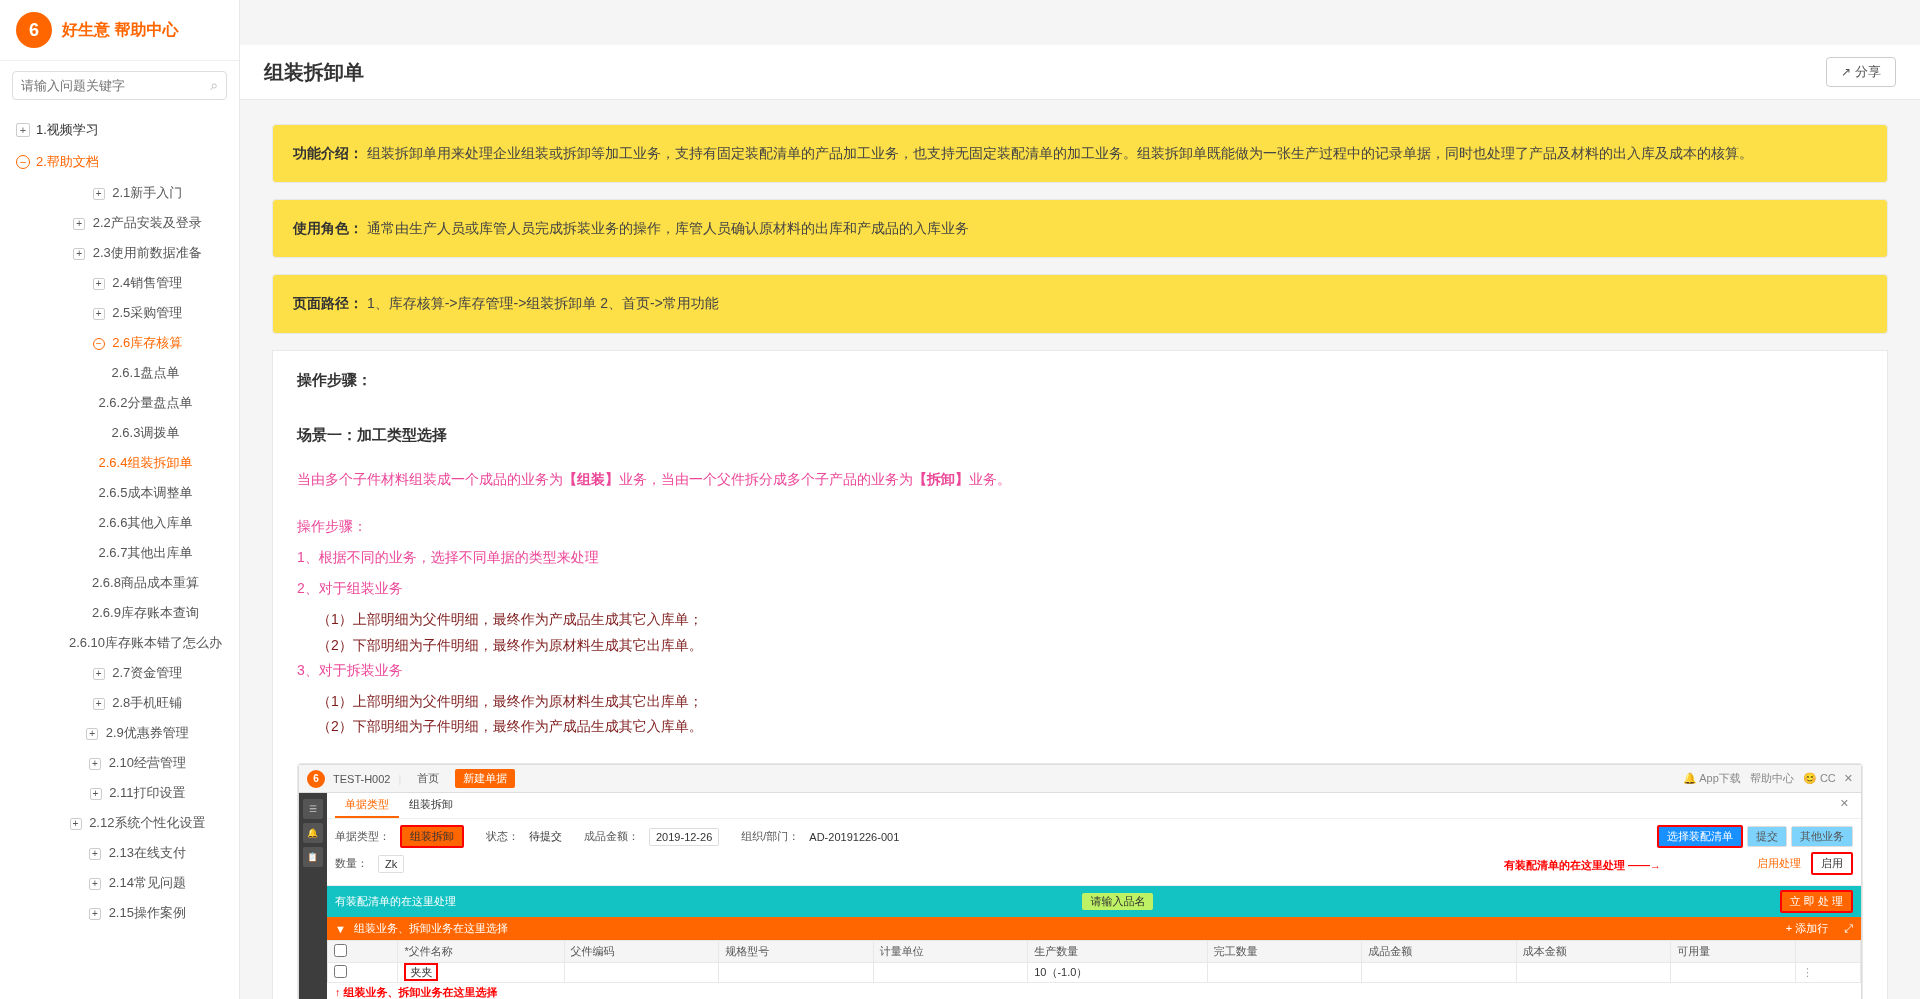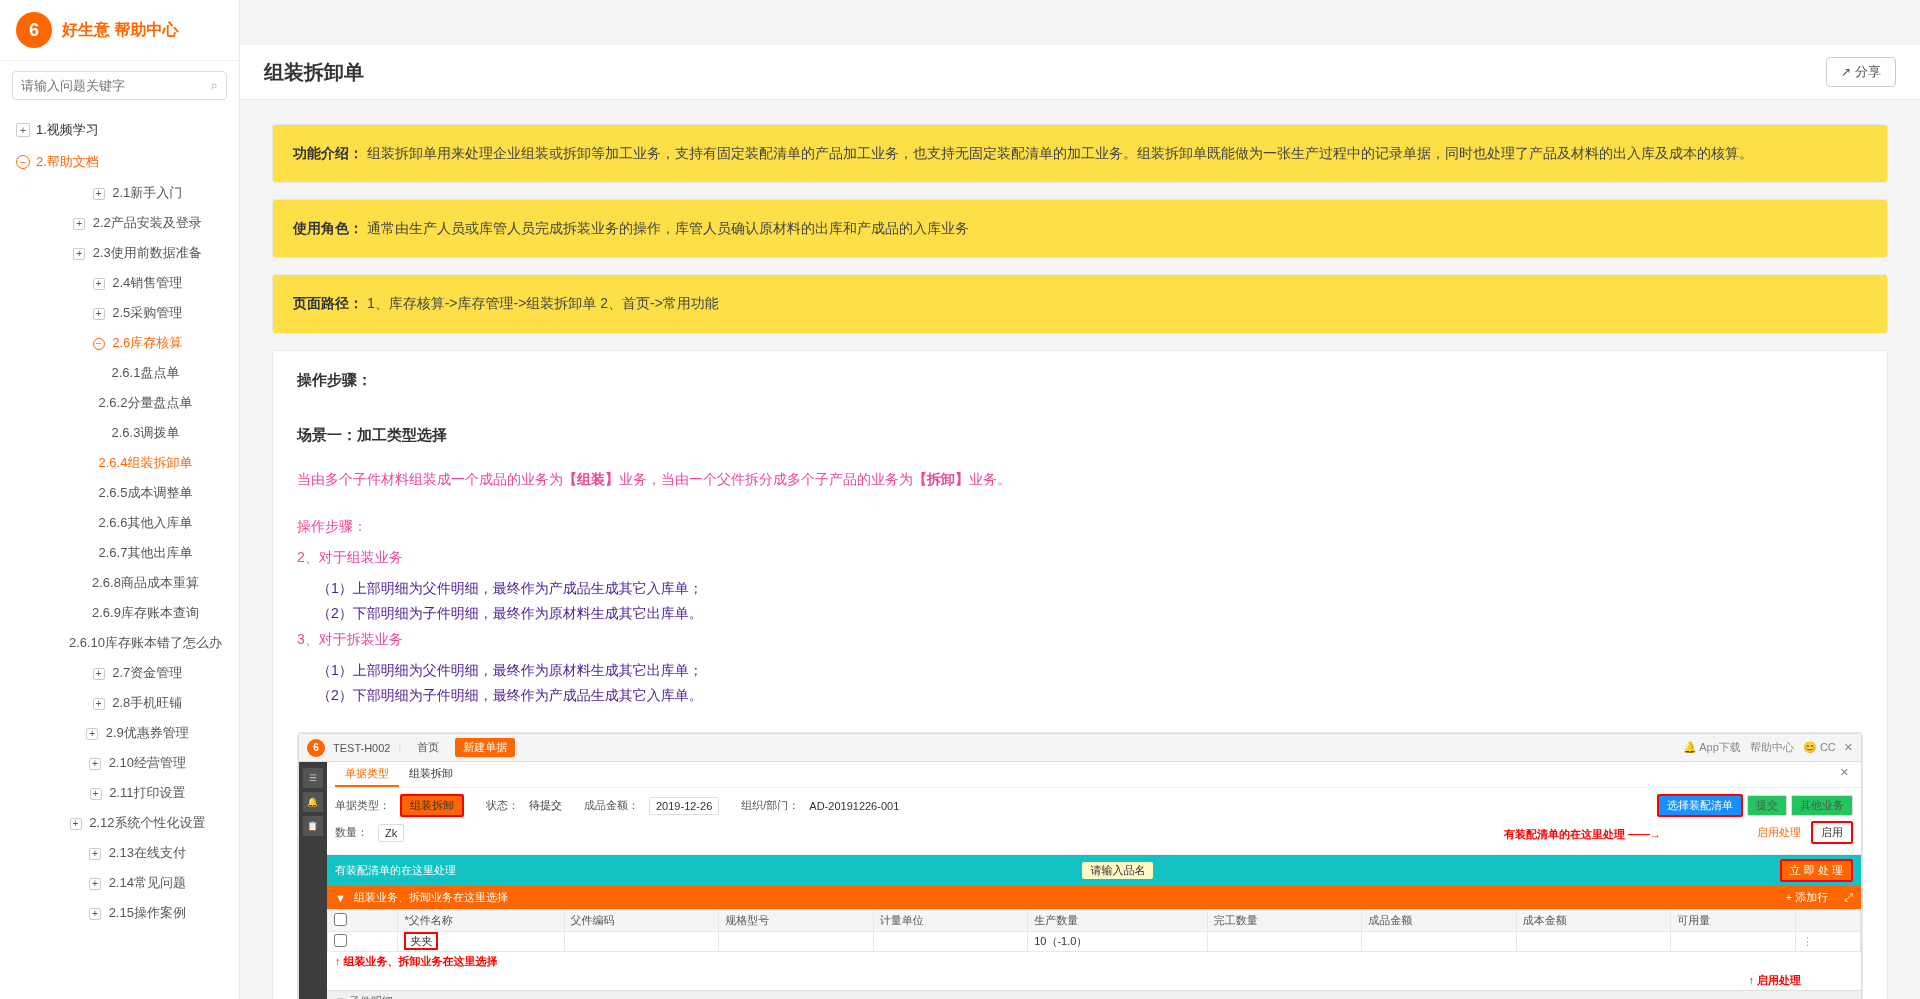--- a/index.html
+++ b/index.html
@@ -142,21 +142,21 @@
       padding: 16px 20px;
       margin-bottom: 16px;
       font-size: 14px;
       line-height: 1.8;
       color: #444;
     }
     .section-label { font-weight: bold; color: #333; }
     .ops-title { font-size: 15px; font-weight: bold; color: #333; margin-bottom: 10px; }
     .scenario-title { font-size: 15px; font-weight: bold; color: #333; margin: 10px 0 6px; }
     .ops-step { margin-bottom: 6px; color: #ec4899; font-size: 14px; line-height: 1.8; }
-    .ops-step-indent { margin-left: 20px; color: #4c1d95; font-size: 14px; line-height: 1.8; }
+    .ops-step-indent { margin-left: 20px; color: #7f1d1d; font-size: 14px; line-height: 1.8; }
 
     
     .screenshot-container {
       background: #fff;
       border: 1px solid #e8e8e8;
       border-radius: 4px;
       padding: 0;
       overflow: hidden;
       margin-top: 8px;
     }
@@ -182,21 +182,21 @@
       display: inline-flex; align-items: center; justify-content: center;
       color: #fff; font-size: 10px; font-weight: bold;
     }
     .mock-btn {
       padding: 2px 8px;
       border-radius: 2px;
       font-size: 11px;
       border: 1px solid;
     }
     .mock-btn-orange { background: #f60; color: #fff; border-color: #f60; }
-    .mock-btn-default { background: #22c55e; color: #555; border-color: #ddd; }
+    .mock-btn-default { background: #7dd3fc; color: #555; border-color: #ddd; }
     .mock-tabs {
       background: #fff;
       border-bottom: 1px solid #eee;
       padding: 0 8px;
       display: flex;
       gap: 0;
     }
     .mock-tab {
       padding: 4px 10px;
       font-size: 11px;
@@ -413,20 +413,21 @@
     <div class="page-content" style="background:#fff;border:1px solid #e8e8e8;padding:20px 24px;margin-bottom:16px;">
       <div class="ops-title">操作步骤：</div>
       <br>
       <div class="scenario-title">场景一：加工类型选择</div>
       <br>
       <div class="ops-step">
         当由多个子件材料组装成一个成品的业务为<strong>【组装】</strong>业务，当由一个父件拆分成多个子产品的业务为<strong>【拆卸】</strong>业务。
       </div>
       <br>
       <div class="ops-step">操作步骤：</div>
+      <div class="ops-step">1、根据不同的业务，选择不同单据的类型来处理</div>
       <div class="ops-step">2、对于组装业务</div>
       <div class="ops-step-indent">（1）上部明细为父件明细，最终作为产成品生成其它入库单；</div>
       <div class="ops-step-indent">（2）下部明细为子件明细，最终作为原材料生成其它出库单。</div>
       <div class="ops-step">3、对于拆装业务</div>
       <div class="ops-step-indent">（1）上部明细为父件明细，最终作为原材料生成其它出库单；</div>
       <div class="ops-step-indent">（2）下部明细为子件明细，最终作为产成品生成其它入库单。</div>
 
       <br>
 
       
@@ -485,21 +486,21 @@
                     <span class="mock-input">Zk</span>
                     <div style="flex:1;"></div>
                     <span style="color:#f60;font-size:11px;">启用处理</span>
                     <span class="mock-btn" style="border:2px solid red;color:#333;">启用</span>
                   </div>
                 </div>
 
                 <div style="position:relative;">
                   <div class="mock-green-banner">
                     <span>有装配清单的在这里处理</span>
-                    <span style="background:#fef9c3;color:#333;padding:1px 8px;border-radius:2px;cursor:pointer;">请输入品名</span>
+                    <span style="background:#bef264;color:#333;padding:1px 8px;border-radius:2px;cursor:pointer;">请输入品名</span>
                     <span class="mock-btn mock-btn-orange" style="border:2px solid red;">立 即 处 理</span>
                   </div>
 
                   <div style="position:absolute;right:200px;top:-28px;color:red;font-size:11px;font-weight:bold;">有装配清单的在这里处理 ——→</div>
                 </div>
 
                 <div class="mock-section-header">
                   <span>▼</span>
                   <span>组装业务、拆卸业务在这里选择</span>
                   <div style="flex:1;"></div>

